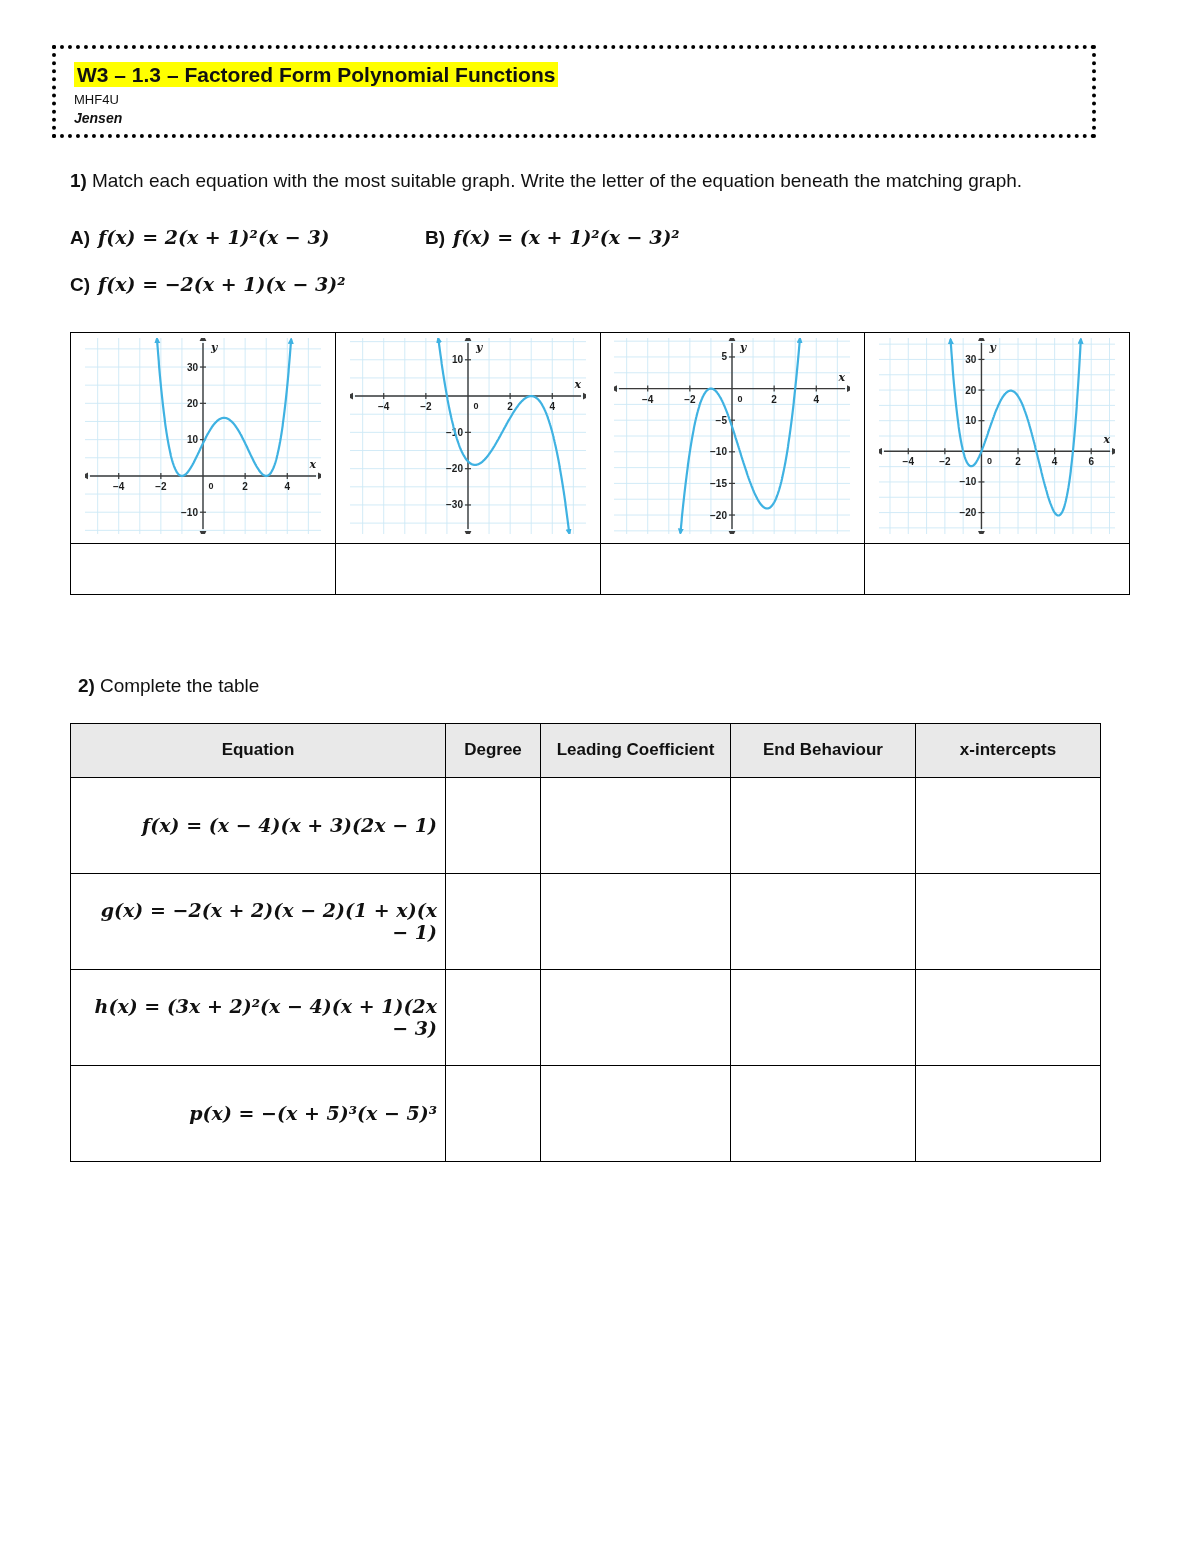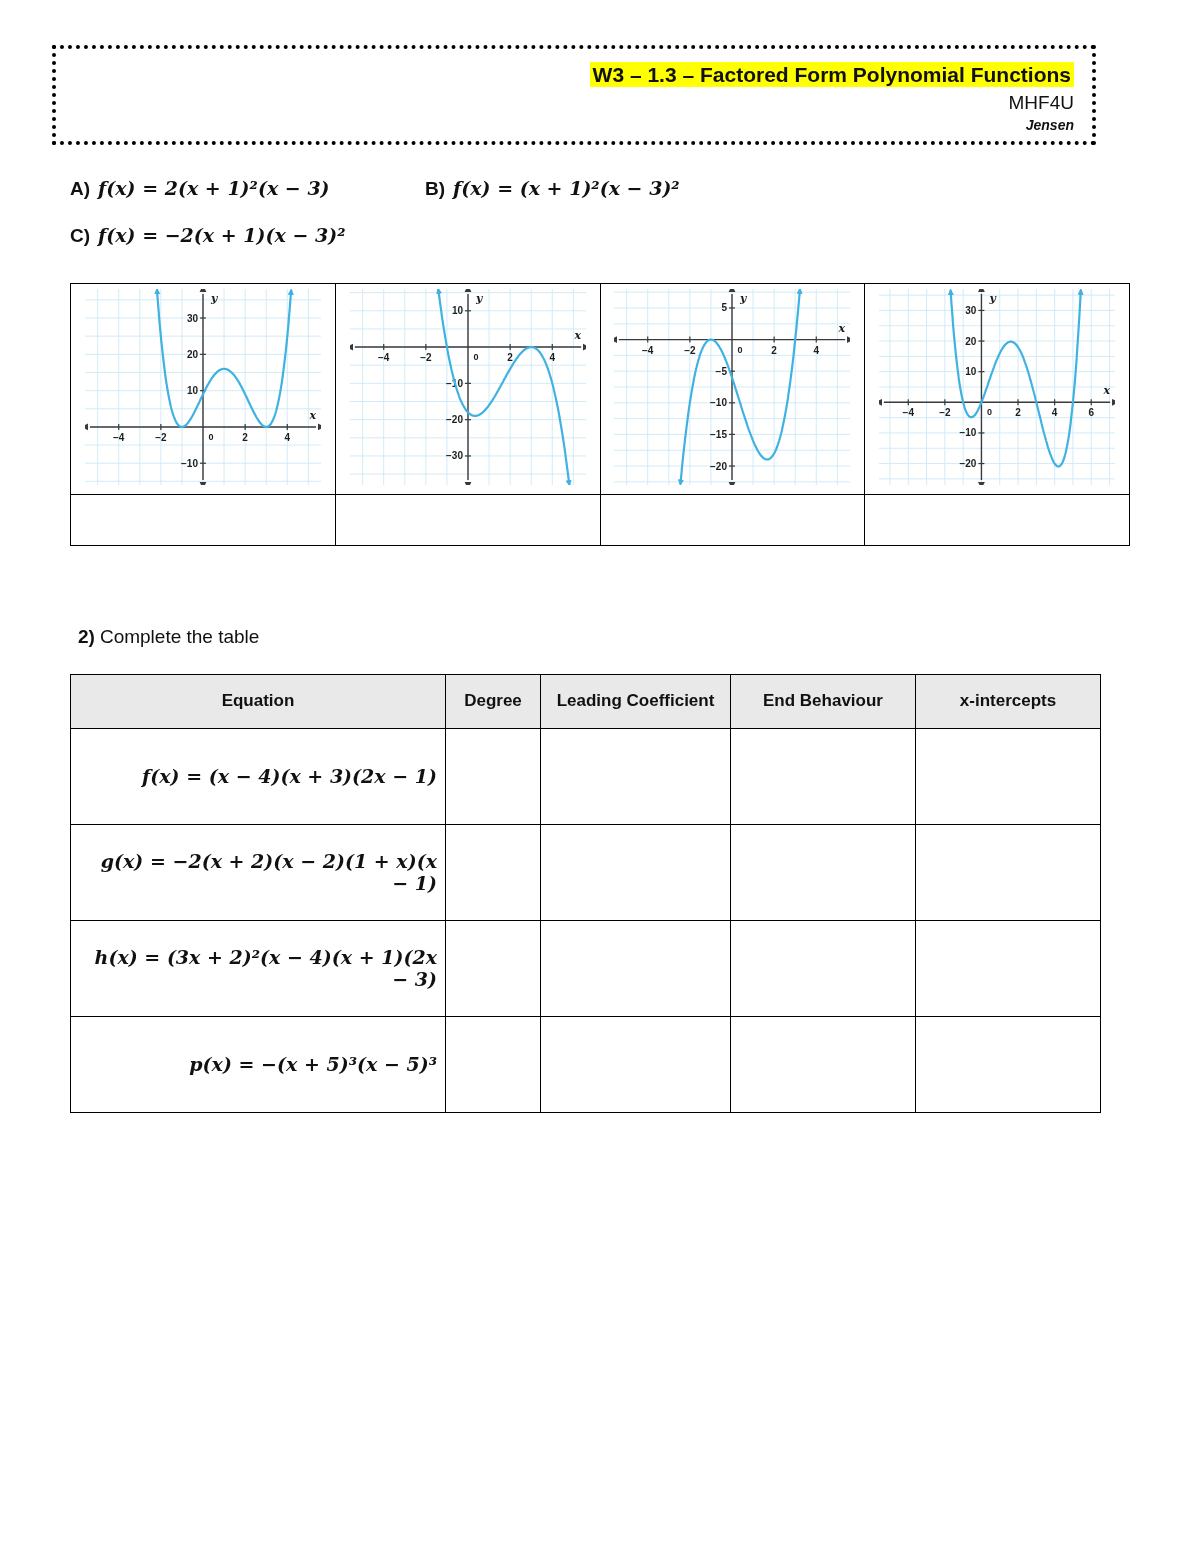--- a/index.html
+++ b/index.html
@@ -2,24 +2,24 @@
 <html><head>
 <meta charset="utf-8">
 <style>
   html,body { margin:0; padding:0; background:#ffffff; }
   body { font-family:"Liberation Sans", sans-serif; color:#111; }
   .page { position:relative; width:1200px; height:1553px; box-sizing:border-box;
           padding:45px 70px 0 70px; overflow:hidden; background:#fff; }
 
   
   .header-box { box-sizing:border-box; width:1044px; margin-left:-18px;
-                border:4.5px dotted #000; padding:12px 18px 8px 18px;text-align:right; }
+                border:4.5px dotted #000; padding:12px 18px 8px 18px; }
   .title { font-size:21px; font-weight:bold; line-height:1.3; }
   .title .hl { background:#ffff00; padding:1px 3px; }
-  .course { font-size:19px; margin-top:4px; }
+  .course { font-size:13px; margin-top:4px; }
   .teacher { font-size:14px; font-weight:bold; font-style:italic; margin-top:3px; }
 
   .prompt { font-size:19px; line-height:1.35; margin:30px 0 0 0; }
   .prompt b { margin-right:5px; }
 
   
   .equations { display:grid; grid-template-columns:355px 1fr; row-gap:24px; margin:32px 0 36px 0; }
   .equation { white-space:nowrap; }
   .eq-label { font-size:19px; font-weight:bold; margin-right:8px; }
   .eq-formula { font-family:"DejaVu Serif", serif; font-style:italic; font-weight:bold; font-size:19px; }
@@ -46,20 +46,21 @@
 <div class="page">
 
   <div class="header-box">
     <div class="title">
       <span class="hl">W3 – 1.3 – Factored Form Polynomial Functions</span>
     </div>
     <div class="course">MHF4U</div>
     <div class="teacher">Jensen</div>
   </div>
 
+  <p class="prompt"><b>1)</b><span>Match each equation with the most suitable graph. Write the letter of the equation beneath the matching graph.</span></p>
 
   <div class="equations">
     <div class="equation">
       <span class="eq-label">A)</span><span class="eq-formula">f(x) = 2(x + 1)²(x − 3)</span>
     </div>
     <div class="equation">
       <span class="eq-label">B)</span><span class="eq-formula">f(x) = (x + 1)²(x − 3)²</span>
     </div>
     <div class="equation">
       <span class="eq-label">C)</span><span class="eq-formula">f(x) = −2(x + 1)(x − 3)²</span>

